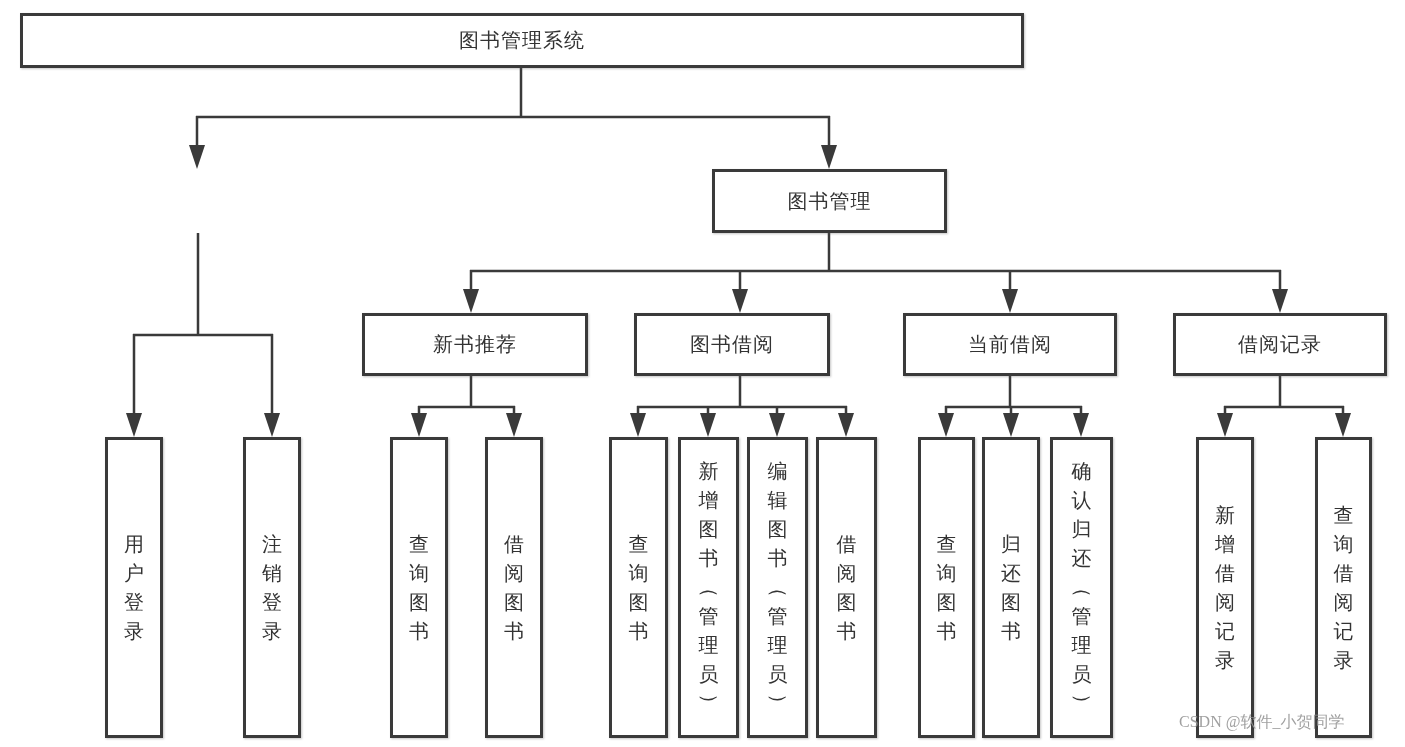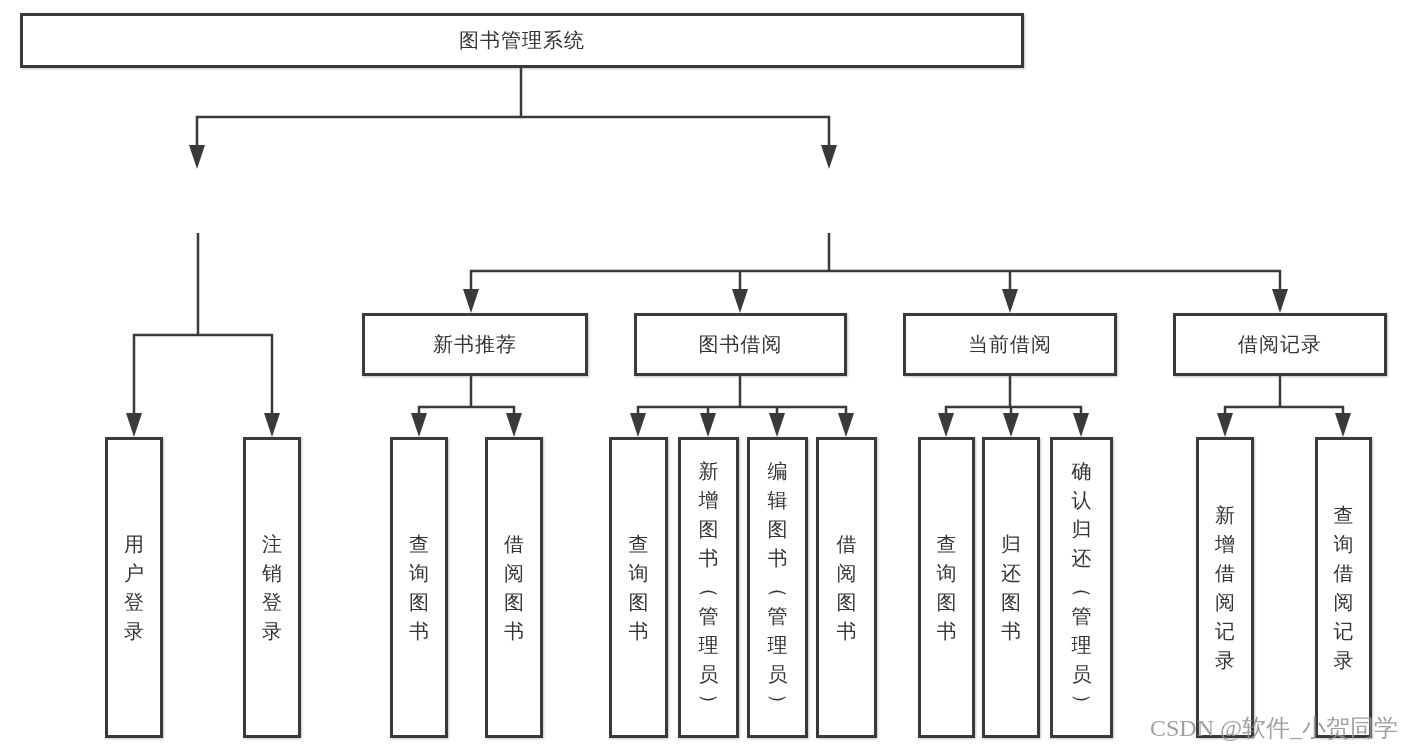--- a/index.html
+++ b/index.html
@@ -53,23 +53,23 @@
     z-index: 1;
   }
   #connectors path {
     stroke: #3a3a3a;
     stroke-width: 2.5;
     fill: none;
   }
   #connectors polygon { fill: #3a3a3a; }
   #watermark {
     position: absolute;
-    left: 1150px;
+    left: 1179px;
     top: 712px;
-    font-size: 24px;
+    font-size: 16px;
     color: rgba(150,150,150,0.9);
     white-space: nowrap;
     z-index: 5;
   }
 </style>
 </head>
 <body>
 
 <div id="canvas">
 
@@ -113,25 +113,28 @@
       <path d="M1280 376 V408 M1224 407 H1344 M1225 406 V416 M1343 406 V416"></path>
       <polygon points="1217,413 1233,413 1225,437"></polygon>
       <polygon points="1335,413 1351,413 1343,437"></polygon>
     </g>
   </svg>
 
   <div class="node" style="left:20px; top:13px; width:1004px; height:55px">
     <span class="hlabel">图书管理系统</span>
   </div>
 
+  <div class="node" style="left:712px; top:169px; width:235px; height:64px">
+    <span class="hlabel">图书管理</span>
+  </div>
 
   <div class="node" style="left:362px; top:313px; width:226px; height:63px">
     <span class="hlabel">新书推荐</span>
   </div>
-  <div class="node" style="left:634px; top:313px; width:213px; height:63px">
+  <div class="node" style="left:634px; top:313px; width:196px; height:63px">
     <span class="hlabel">图书借阅</span>
   </div>
   <div class="node" style="left:1173px; top:313px; width:214px; height:63px">
     <span class="hlabel">借阅记录</span>
   </div>
   <div class="node" style="left:903px; top:313px; width:214px; height:63px">
     <span class="hlabel">当前借阅</span>
   </div>
 
   <div class="node leaf" style="left:105px; width:58px">

